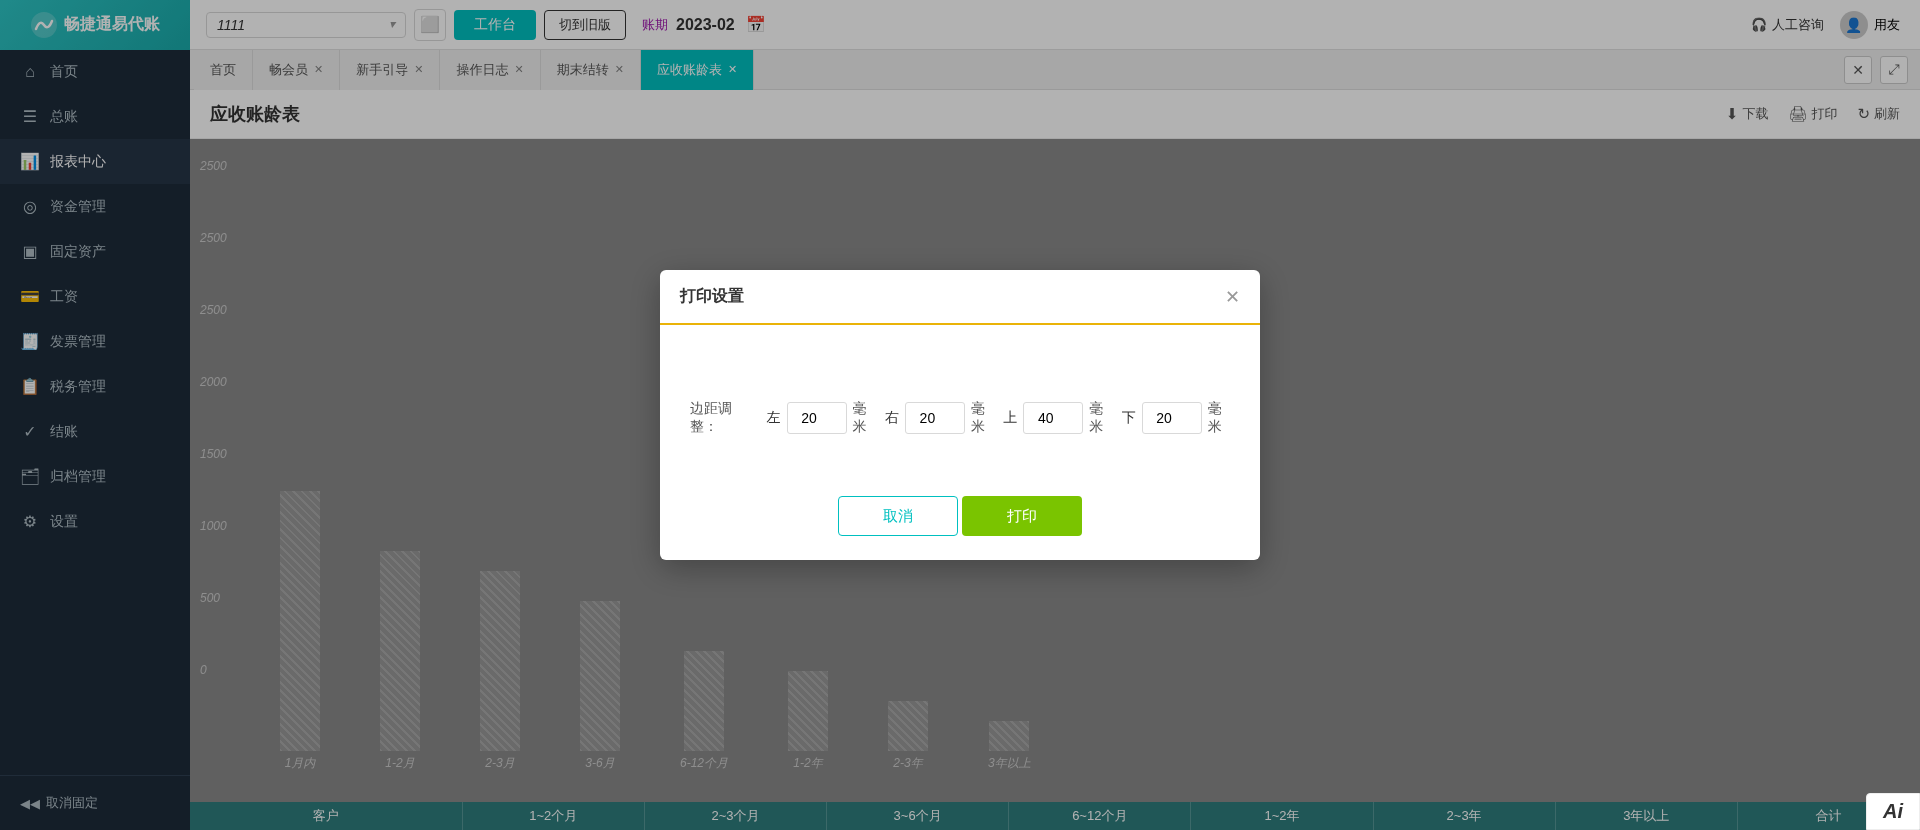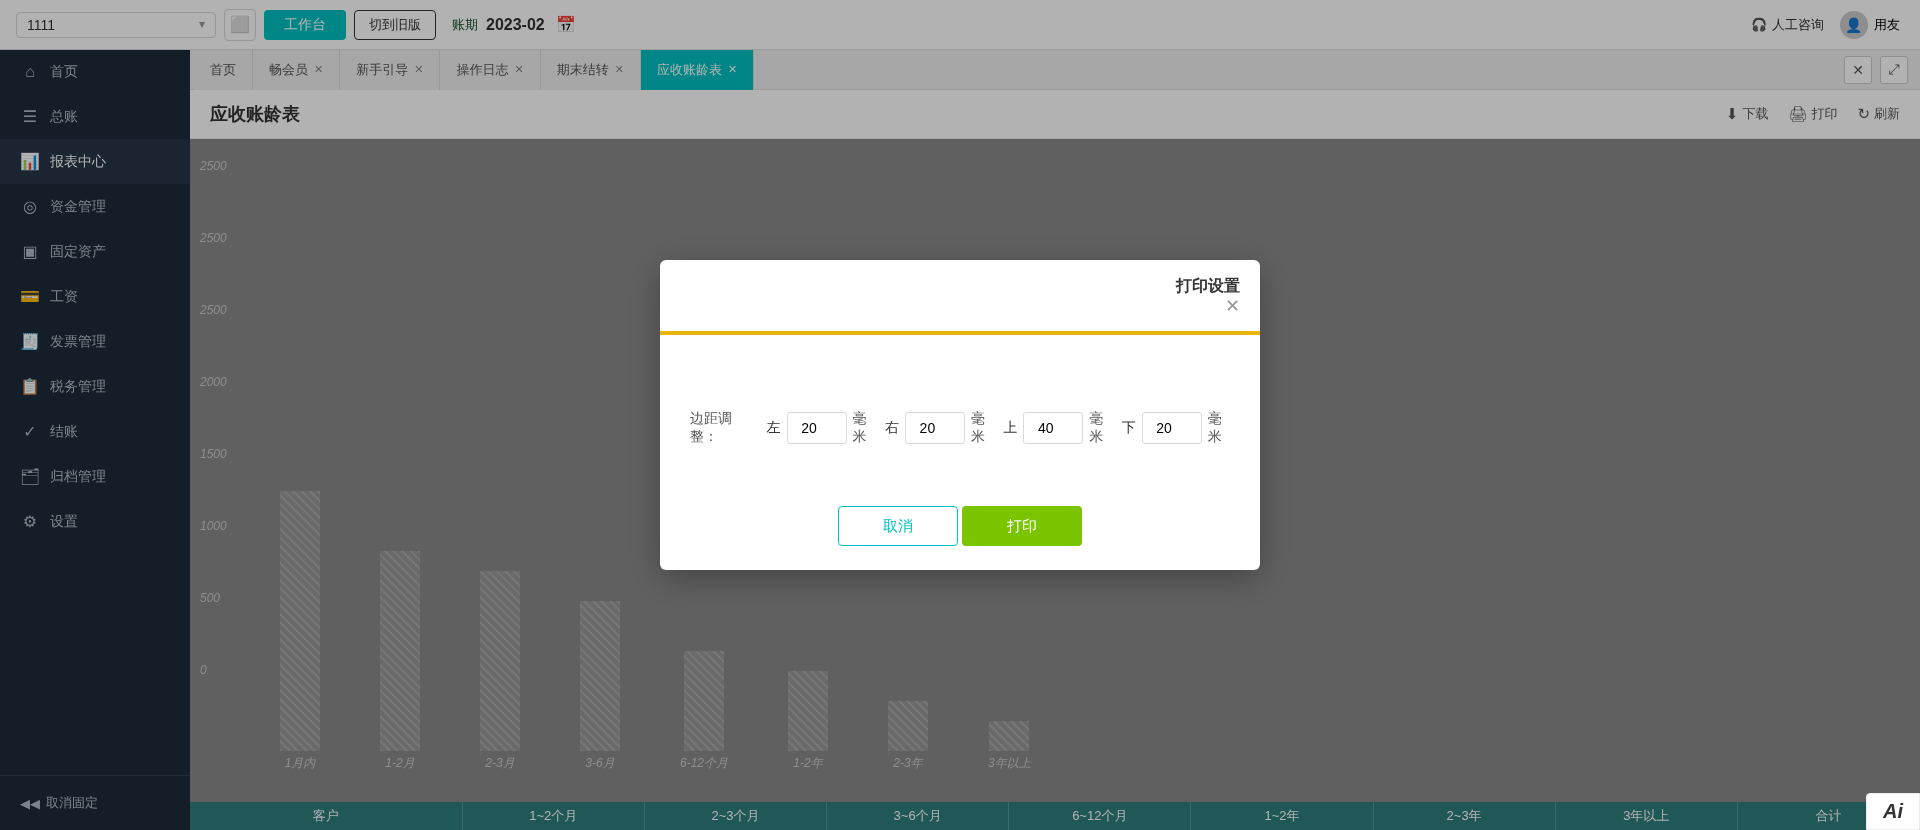--- a/index.html
+++ b/index.html
@@ -39,20 +39,21 @@
     }
     .company-selector {
       display: flex;
       align-items: flex-start;
       border: 1px solid #d9d9d9;
       border-radius: 4px;
       padding: 4px 10px;
       cursor: pointer;
       min-width: 200px;
       background: #fff;
+      font-style: italic;
     }
     .company-name {
       flex: 1;
       font-size: 14px;
       color: #333;
     }
     .chevron-down {
       color: #999;
       font-size: 12px;
       margin-left: 6px;
@@ -83,21 +84,21 @@
       border: 1px solid #333;
       background: #fff;
       border-radius: 4px;
       padding: 5px 14px;
       font-size: 13px;
       cursor: pointer;
       color: #333;
     }
     .period-label {
       font-size: 13px;
-      color: #14532d;
+      color: #a21caf;
       margin-left: 8px;
     }
     .period-value {
       font-size: 16px;
       color: #333;
       font-weight: bold;
     }
     .calendar-icon {
       color: #00c0c0;
       margin-left: 4px;
@@ -382,24 +383,23 @@
     .modal {
       background: #fff;
       border-radius: 6px;
       box-shadow: 0 8px 32px rgba(0,0,0,0.3);
       width: 600px;
       padding: 0;
       overflow: hidden;
     }
     .modal-header {
       display: flex;
-      align-items: flex-end;
+      align-items: center;
       padding: 16px 20px;
-      border-bottom: 4px solid #eab308;
-      flex-direction: column;
+      border-bottom: 2px solid #eab308;
     }
     .modal-title {
       flex: 1;
       font-size: 16px;
       font-weight: bold;
       color: #333;
     }
     .modal-close {
       cursor: pointer;
       color: #999;
@@ -476,20 +476,27 @@
       font-style: italic;
       font-weight: bold;
       color: #333;
       z-index: 200;
     }
   </style>
 </head>
 <body>
 
 <div class="top-header">
+  <div class="logo-area">
+    <svg class="logo-icon" viewBox="0 0 28 28" fill="none">
+      <circle cx="14" cy="14" r="13" fill="rgba(255,255,255,0.2)"></circle>
+      <path d="M6 18 Q10 8 14 14 Q18 20 22 10" stroke="#fff" stroke-width="2.5" fill="none" stroke-linecap="round"></path>
+    </svg>
+    <span>畅捷通易代账</span>
+  </div>
   <div class="header-center">
     <div class="company-selector">
       <span class="company-name">1111</span>
       <span class="chevron-down">▾</span>
     </div>
     <div class="copy-icon-btn">⬜</div>
     <button class="workbench-btn">工作台</button>
     <button class="switch-btn">切到旧版</button>
     <span class="period-label">账期</span>
     <span class="period-value">2023-02</span>

